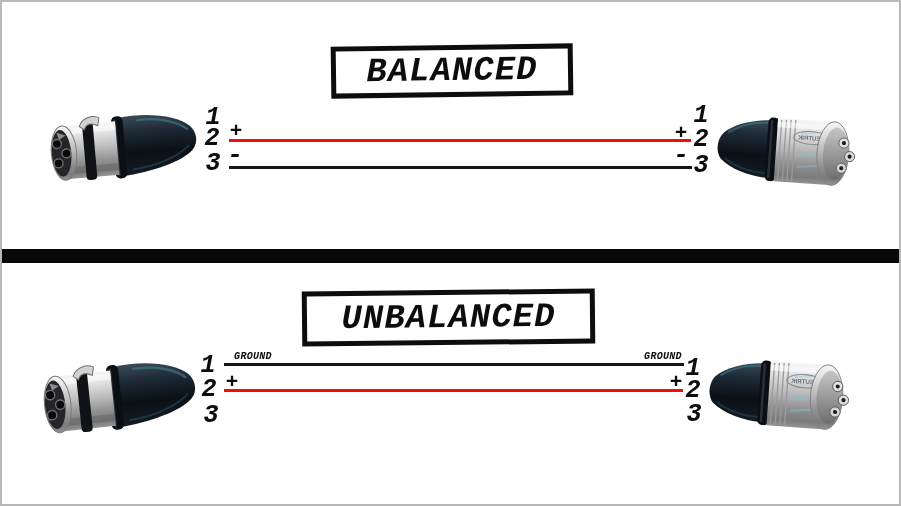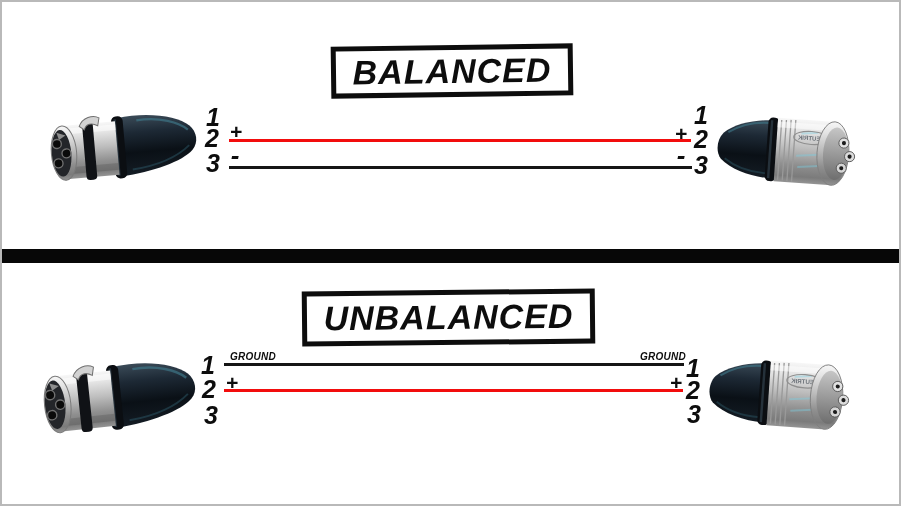--- a/index.html
+++ b/index.html
@@ -1,19 +1,19 @@
 <!DOCTYPE html>
 <html><head>
 <meta charset="utf-8">
 <style>
   html,body { margin:0; padding:0; background:#fff; }
   .stage {
     position:relative; width:901px; height:506px; box-sizing:border-box;
     border:2px solid #b9b9b9; background:#fff; overflow:hidden;
-    font-family:Liberation Sans, sans-serif; color:#0d0d0d;
+    font-family:Liberation Mono, monospace; color:#0d0d0d;
   }
   .title-box {
     position:absolute; box-sizing:border-box; border:5px solid #0d0d0d;
     display:flex; align-items:center; justify-content:center;
     font-style:italic; font-weight:700; letter-spacing:1px; font-size:34px;
     background:#fff;
   }
   .lab {
     position:absolute; transform:translate(-50%,-50%);
     font-style:italic; font-weight:700; white-space:nowrap; line-height:1;

